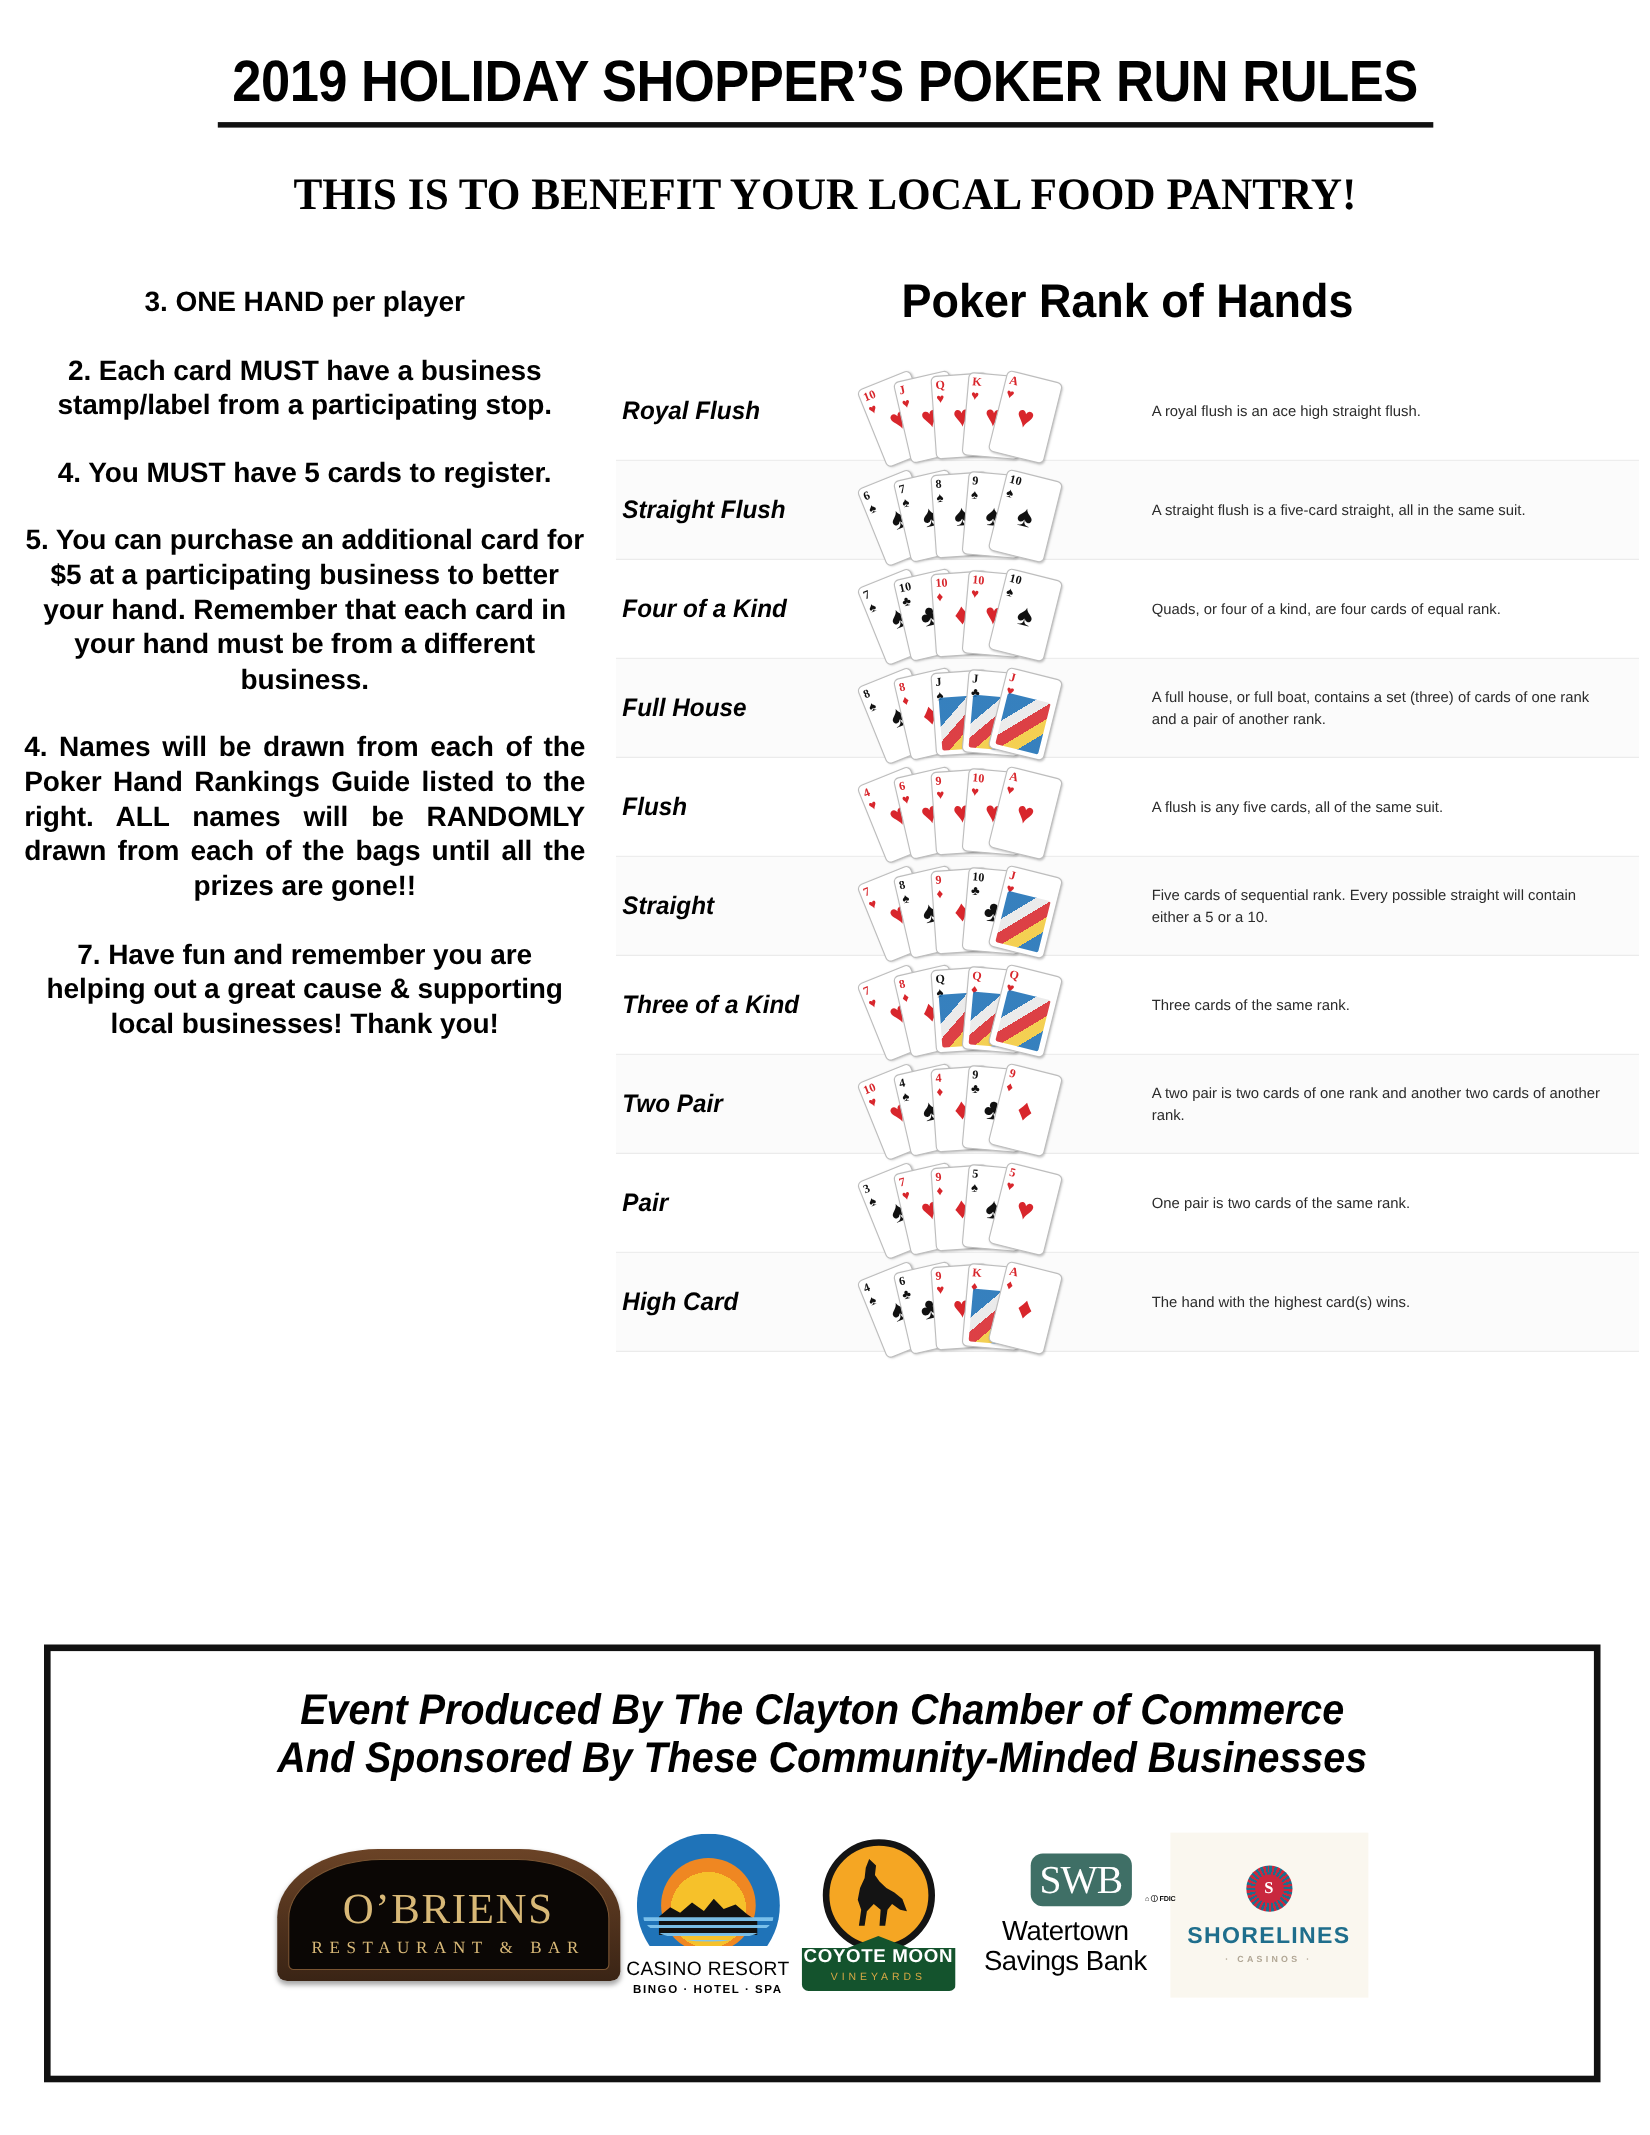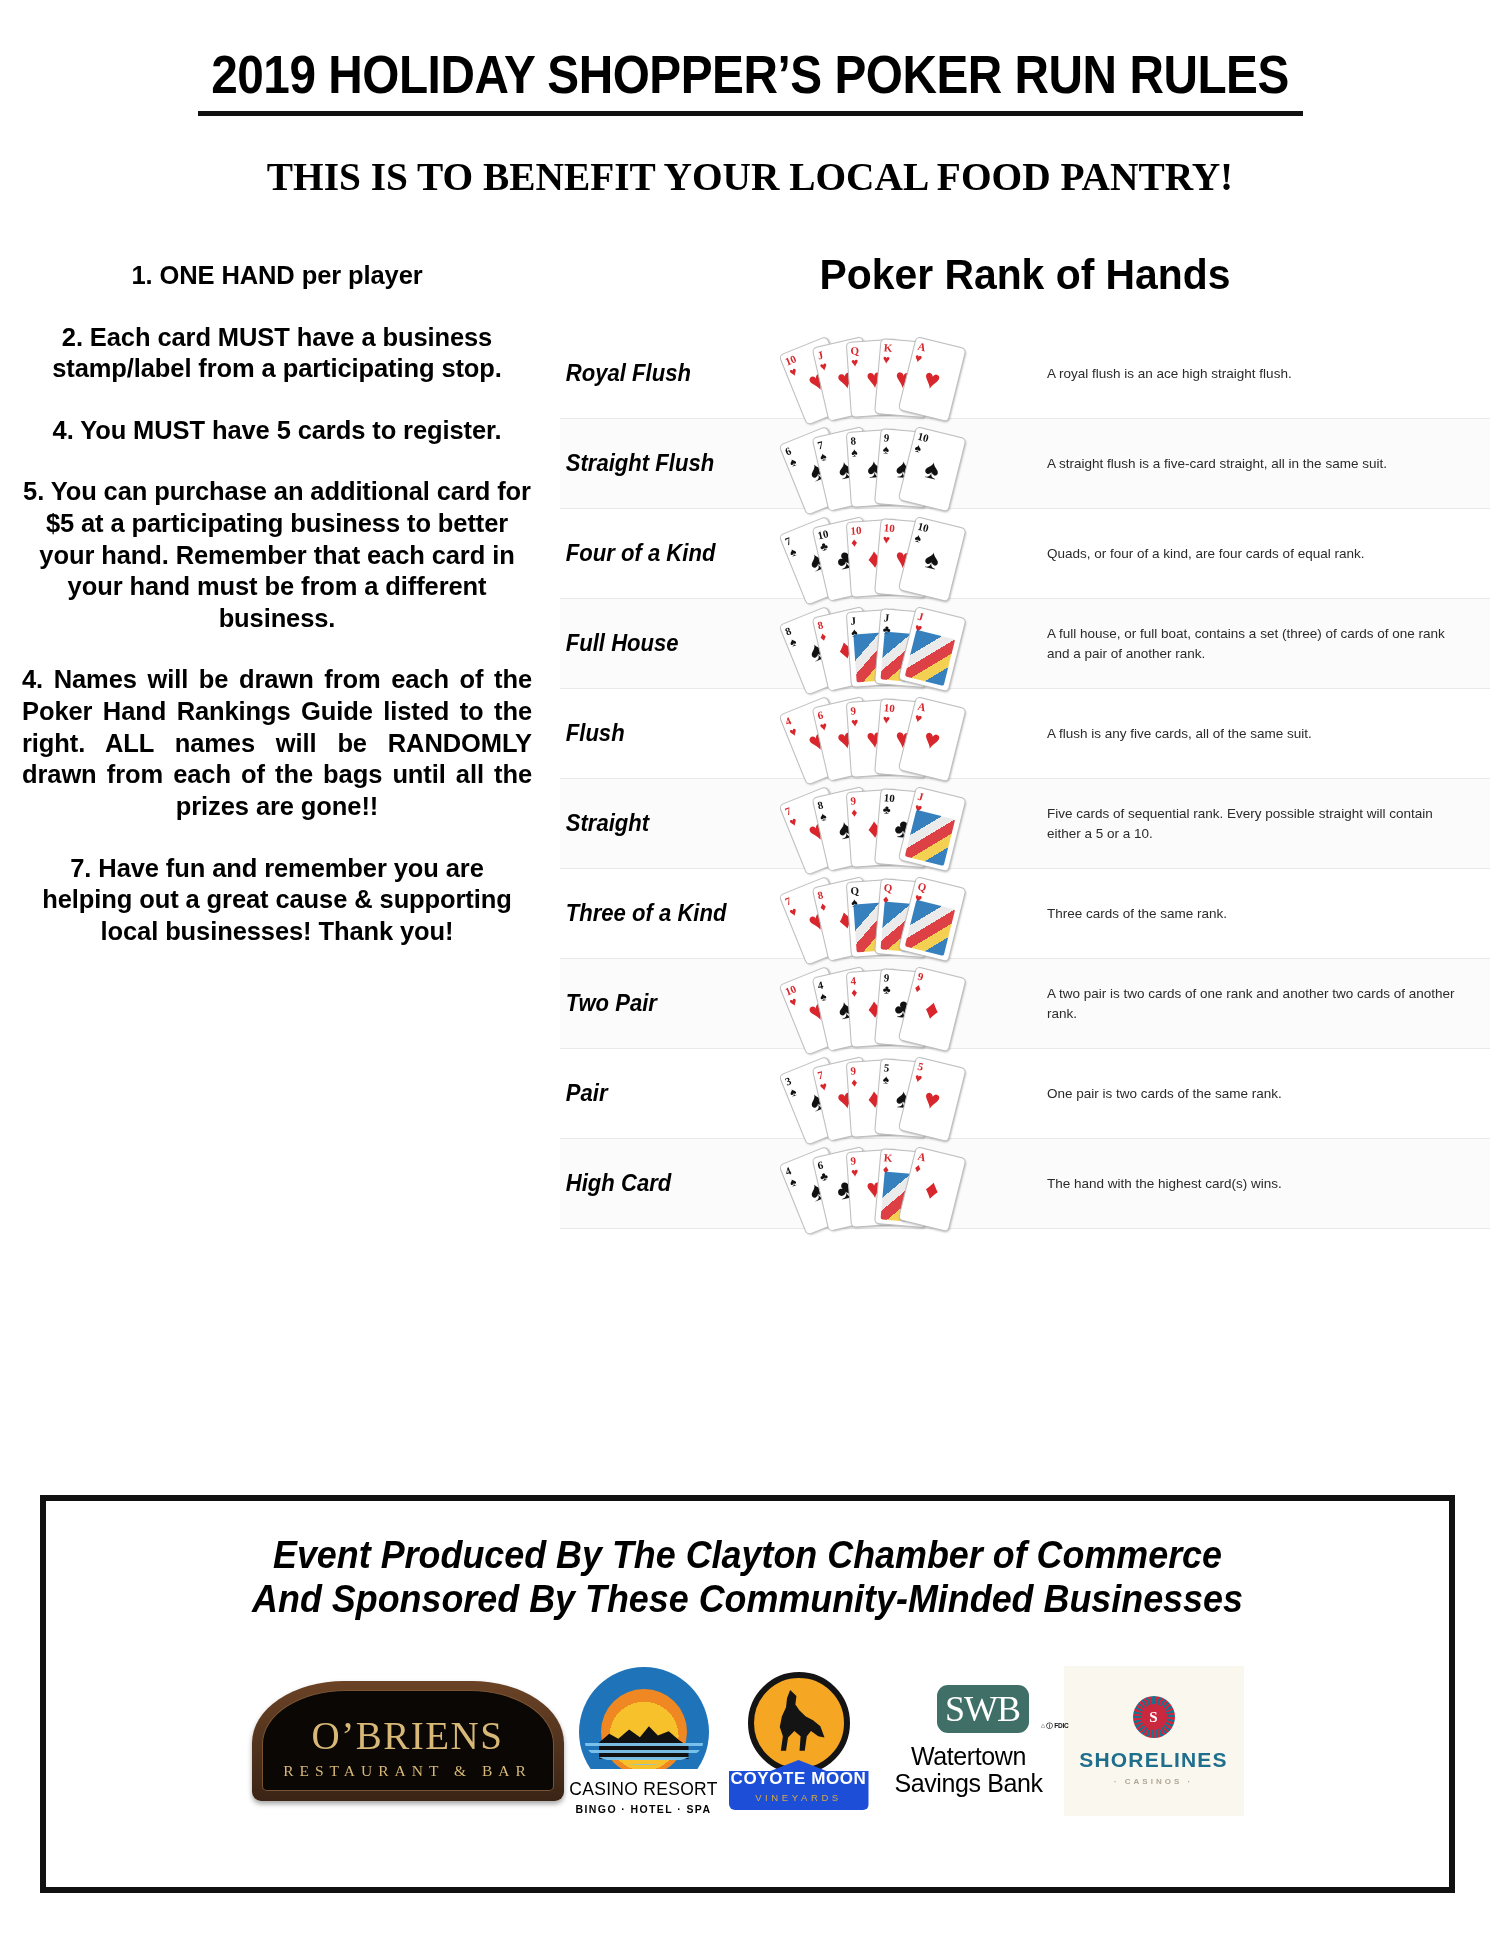--- a/index.html
+++ b/index.html
@@ -226,21 +226,21 @@
   }
   .coyote .o{
     position:absolute;left:5px;top:0;width:102px;height:102px;border-radius:50%;
     background:#f5a623;border:6px solid #141414;box-sizing:border-box;
   }
   .coyote .wolf{
     position:absolute;left:30px;top:18px;width:52px;height:66px;background:#141414;
     clip-path:polygon(34% 0%,46% 9%,44% 22%,52% 31%,64% 40%,78% 46%,92% 55%,100% 72%,88% 70%,74% 62%,66% 70%,62% 92%,52% 92%,54% 70%,42% 62%,30% 72%,26% 92%,16% 92%,20% 70%,14% 56%,18% 40%,26% 26%,28% 12%);
   }
   .coyote .band{
-    width:140px;margin-top:-16px;background:#1d4ed8;border-radius:6px;
+    width:140px;margin-top:-16px;background:#14532d;border-radius:6px;
     padding:9px 0 7px 0;text-align:center;
     clip-path:polygon(0% 22%,30% 22%,50% 0%,70% 22%,100% 22%,100% 100%,0% 100%);
   }
   .coyote .b1{color:#fff;font-size:17px;font-weight:bold;letter-spacing:.6px;}
   .coyote .b2{color:#d8a845;font-size:9.5px;letter-spacing:3.6px;margin-top:3px;}
   
   .wsb{width:190px;display:flex;flex-direction:column;align-items:center;}
   .wsb .mark{
     width:92px;height:48px;background:#3f6f66;border-radius:11px;
     display:flex;align-items:center;justify-content:center;position:relative;margin-left:28px;
@@ -289,21 +289,21 @@
 
 <div>
   <div class="title">2019 HOLIDAY SHOPPER’S POKER RUN RULES</div>
   <div class="title-underline"></div>
 </div>
 <div class="subtitle">THIS IS TO BENEFIT YOUR LOCAL FOOD PANTRY!</div>
 
 <div class="columns">
 
   <div class="rules">
-      <div class="rule">1. ONE HAND per player</div>
+      <div class="rule">3. ONE HAND per player</div>
       <div class="rule">2. Each card MUST have a business stamp/label from a participating stop.</div>
       <div class="rule">4. You MUST have 5 cards to register.</div>
       <div class="rule">5. You can purchase an additional card for $5 at a participating business  to better your hand. Remember that each card in your hand must be from a different business.</div>
       <div class="rule justified">4. Names will be drawn from each of the Poker Hand Rankings Guide listed to the right. ALL names will be RANDOMLY drawn from each of the bags until all the prizes are gone!!</div>
       <div class="rule">7. Have fun and remember you are helping out a great cause &amp; supporting local businesses! Thank you!</div>
     </div>
 
   <div class="poker">
     <div class="poker-title">Poker Rank of Hands</div>
     <div id="hands">

